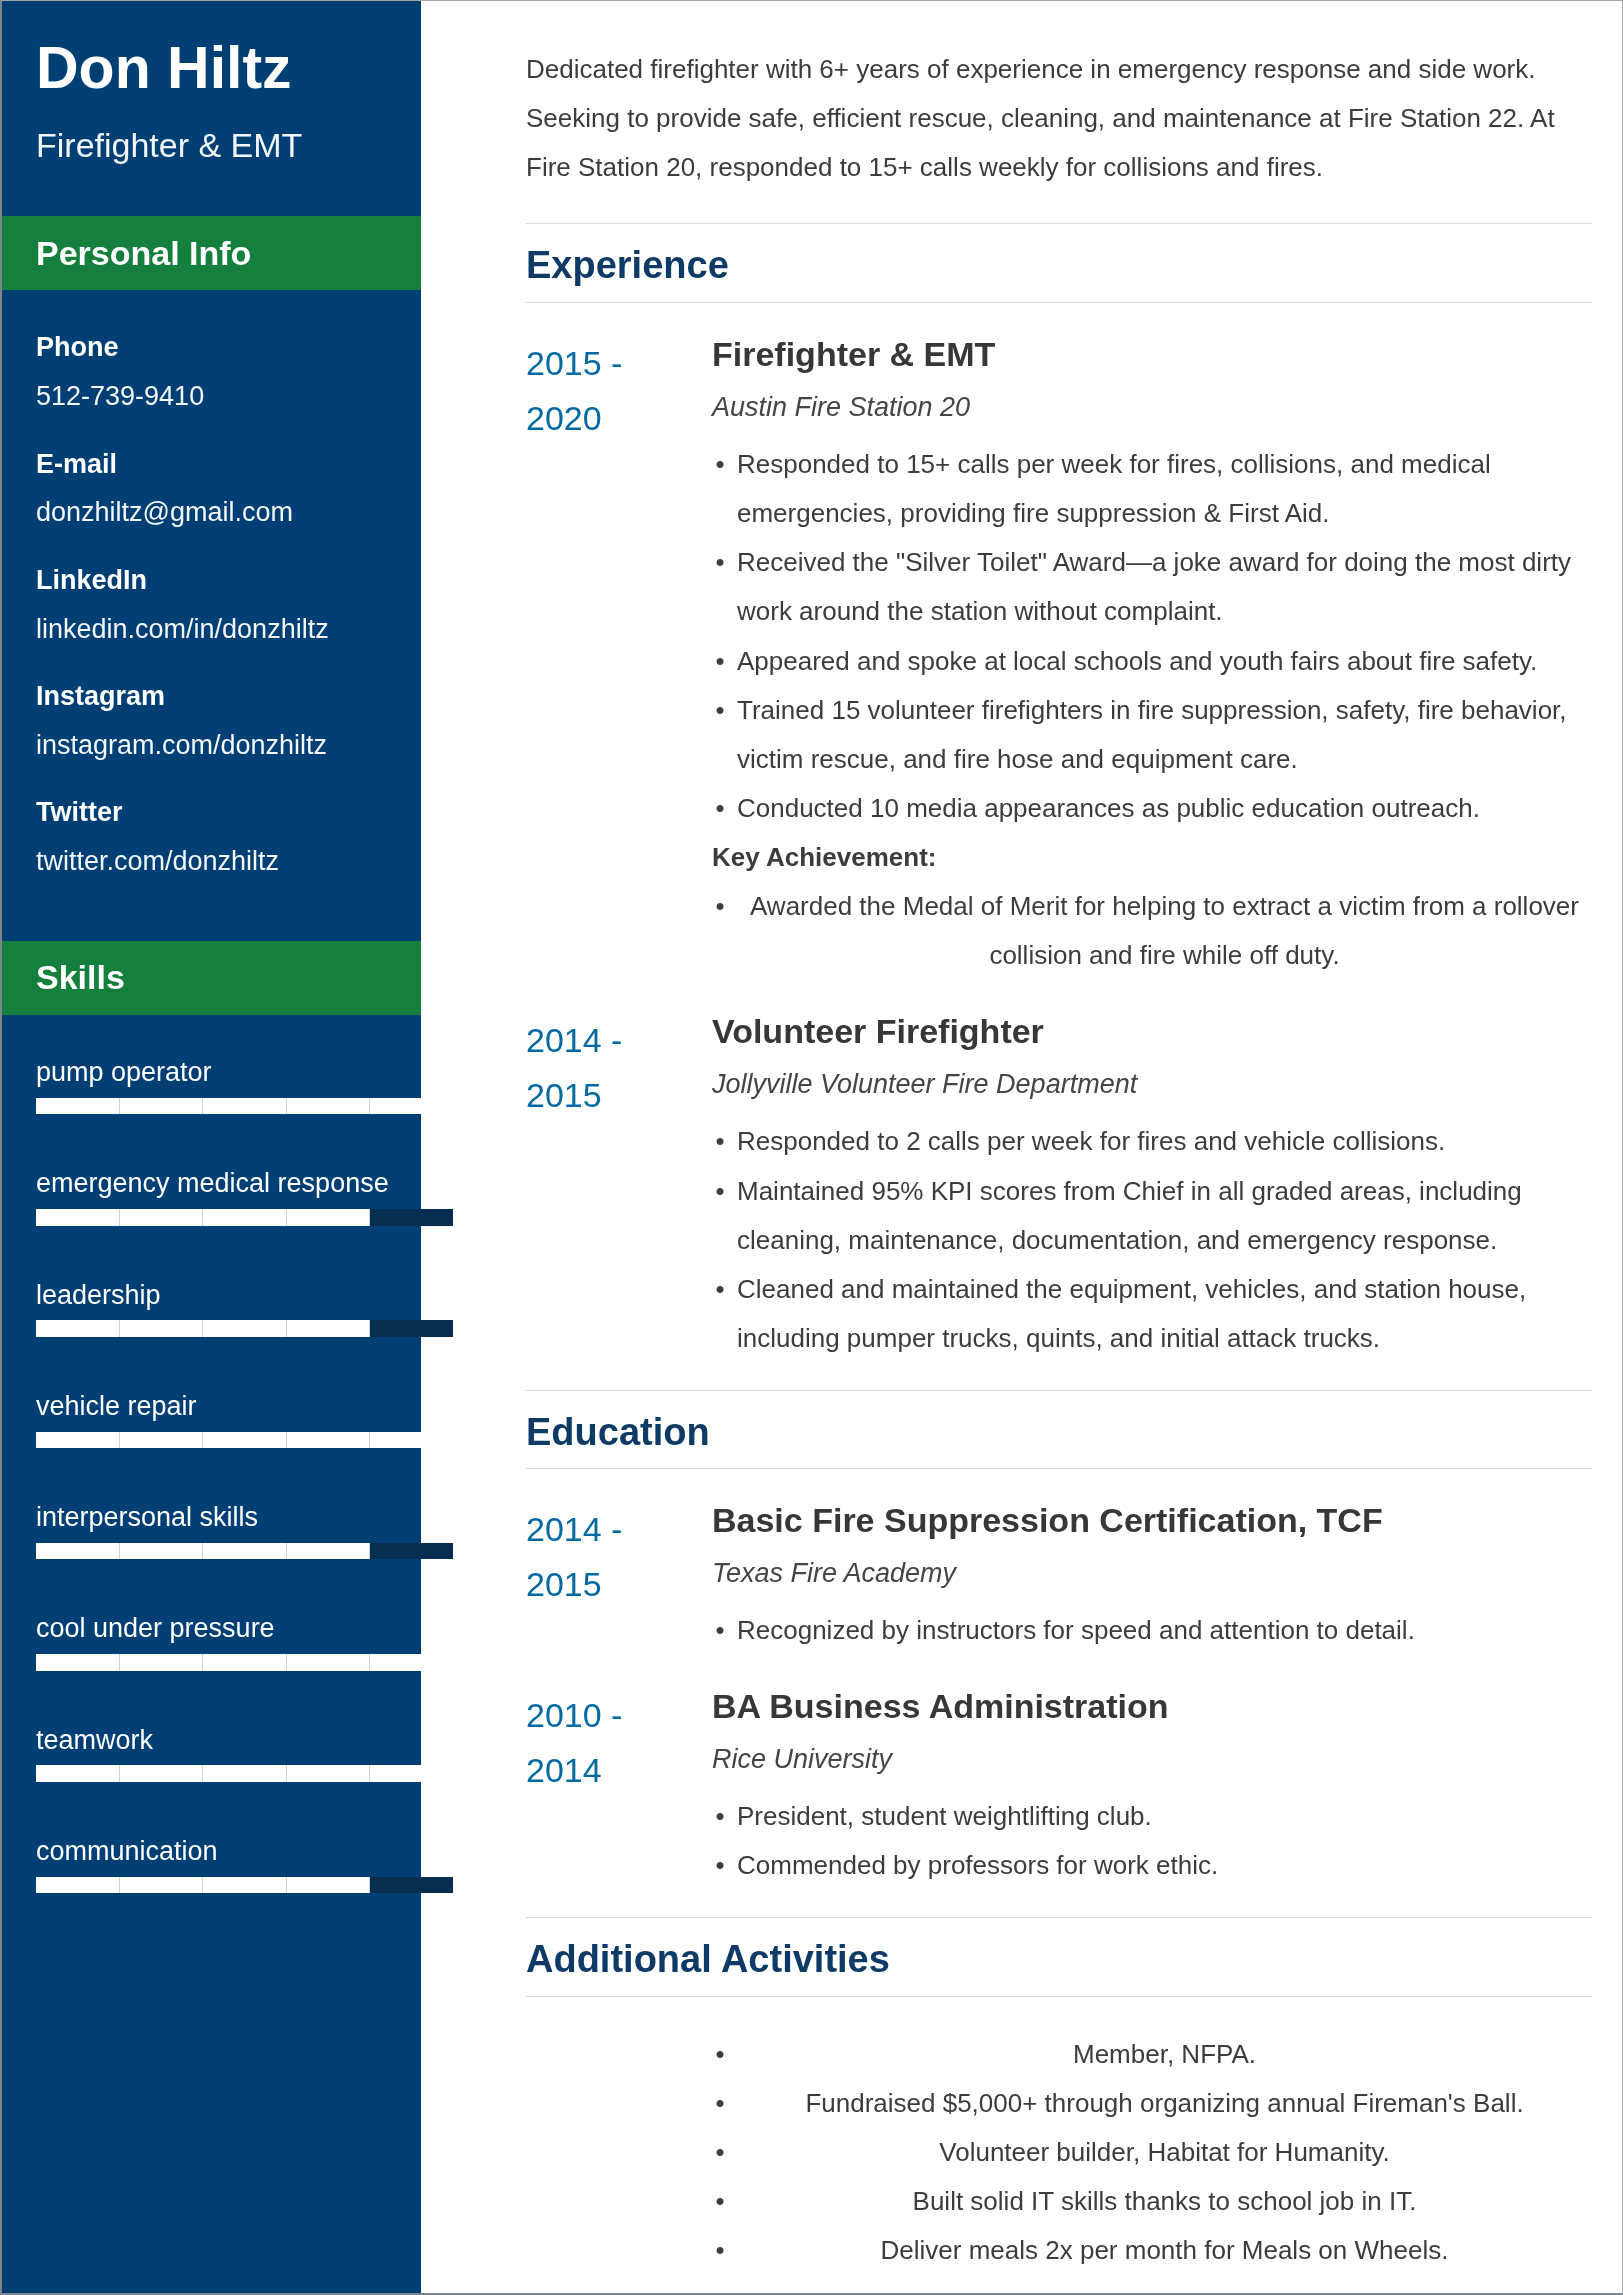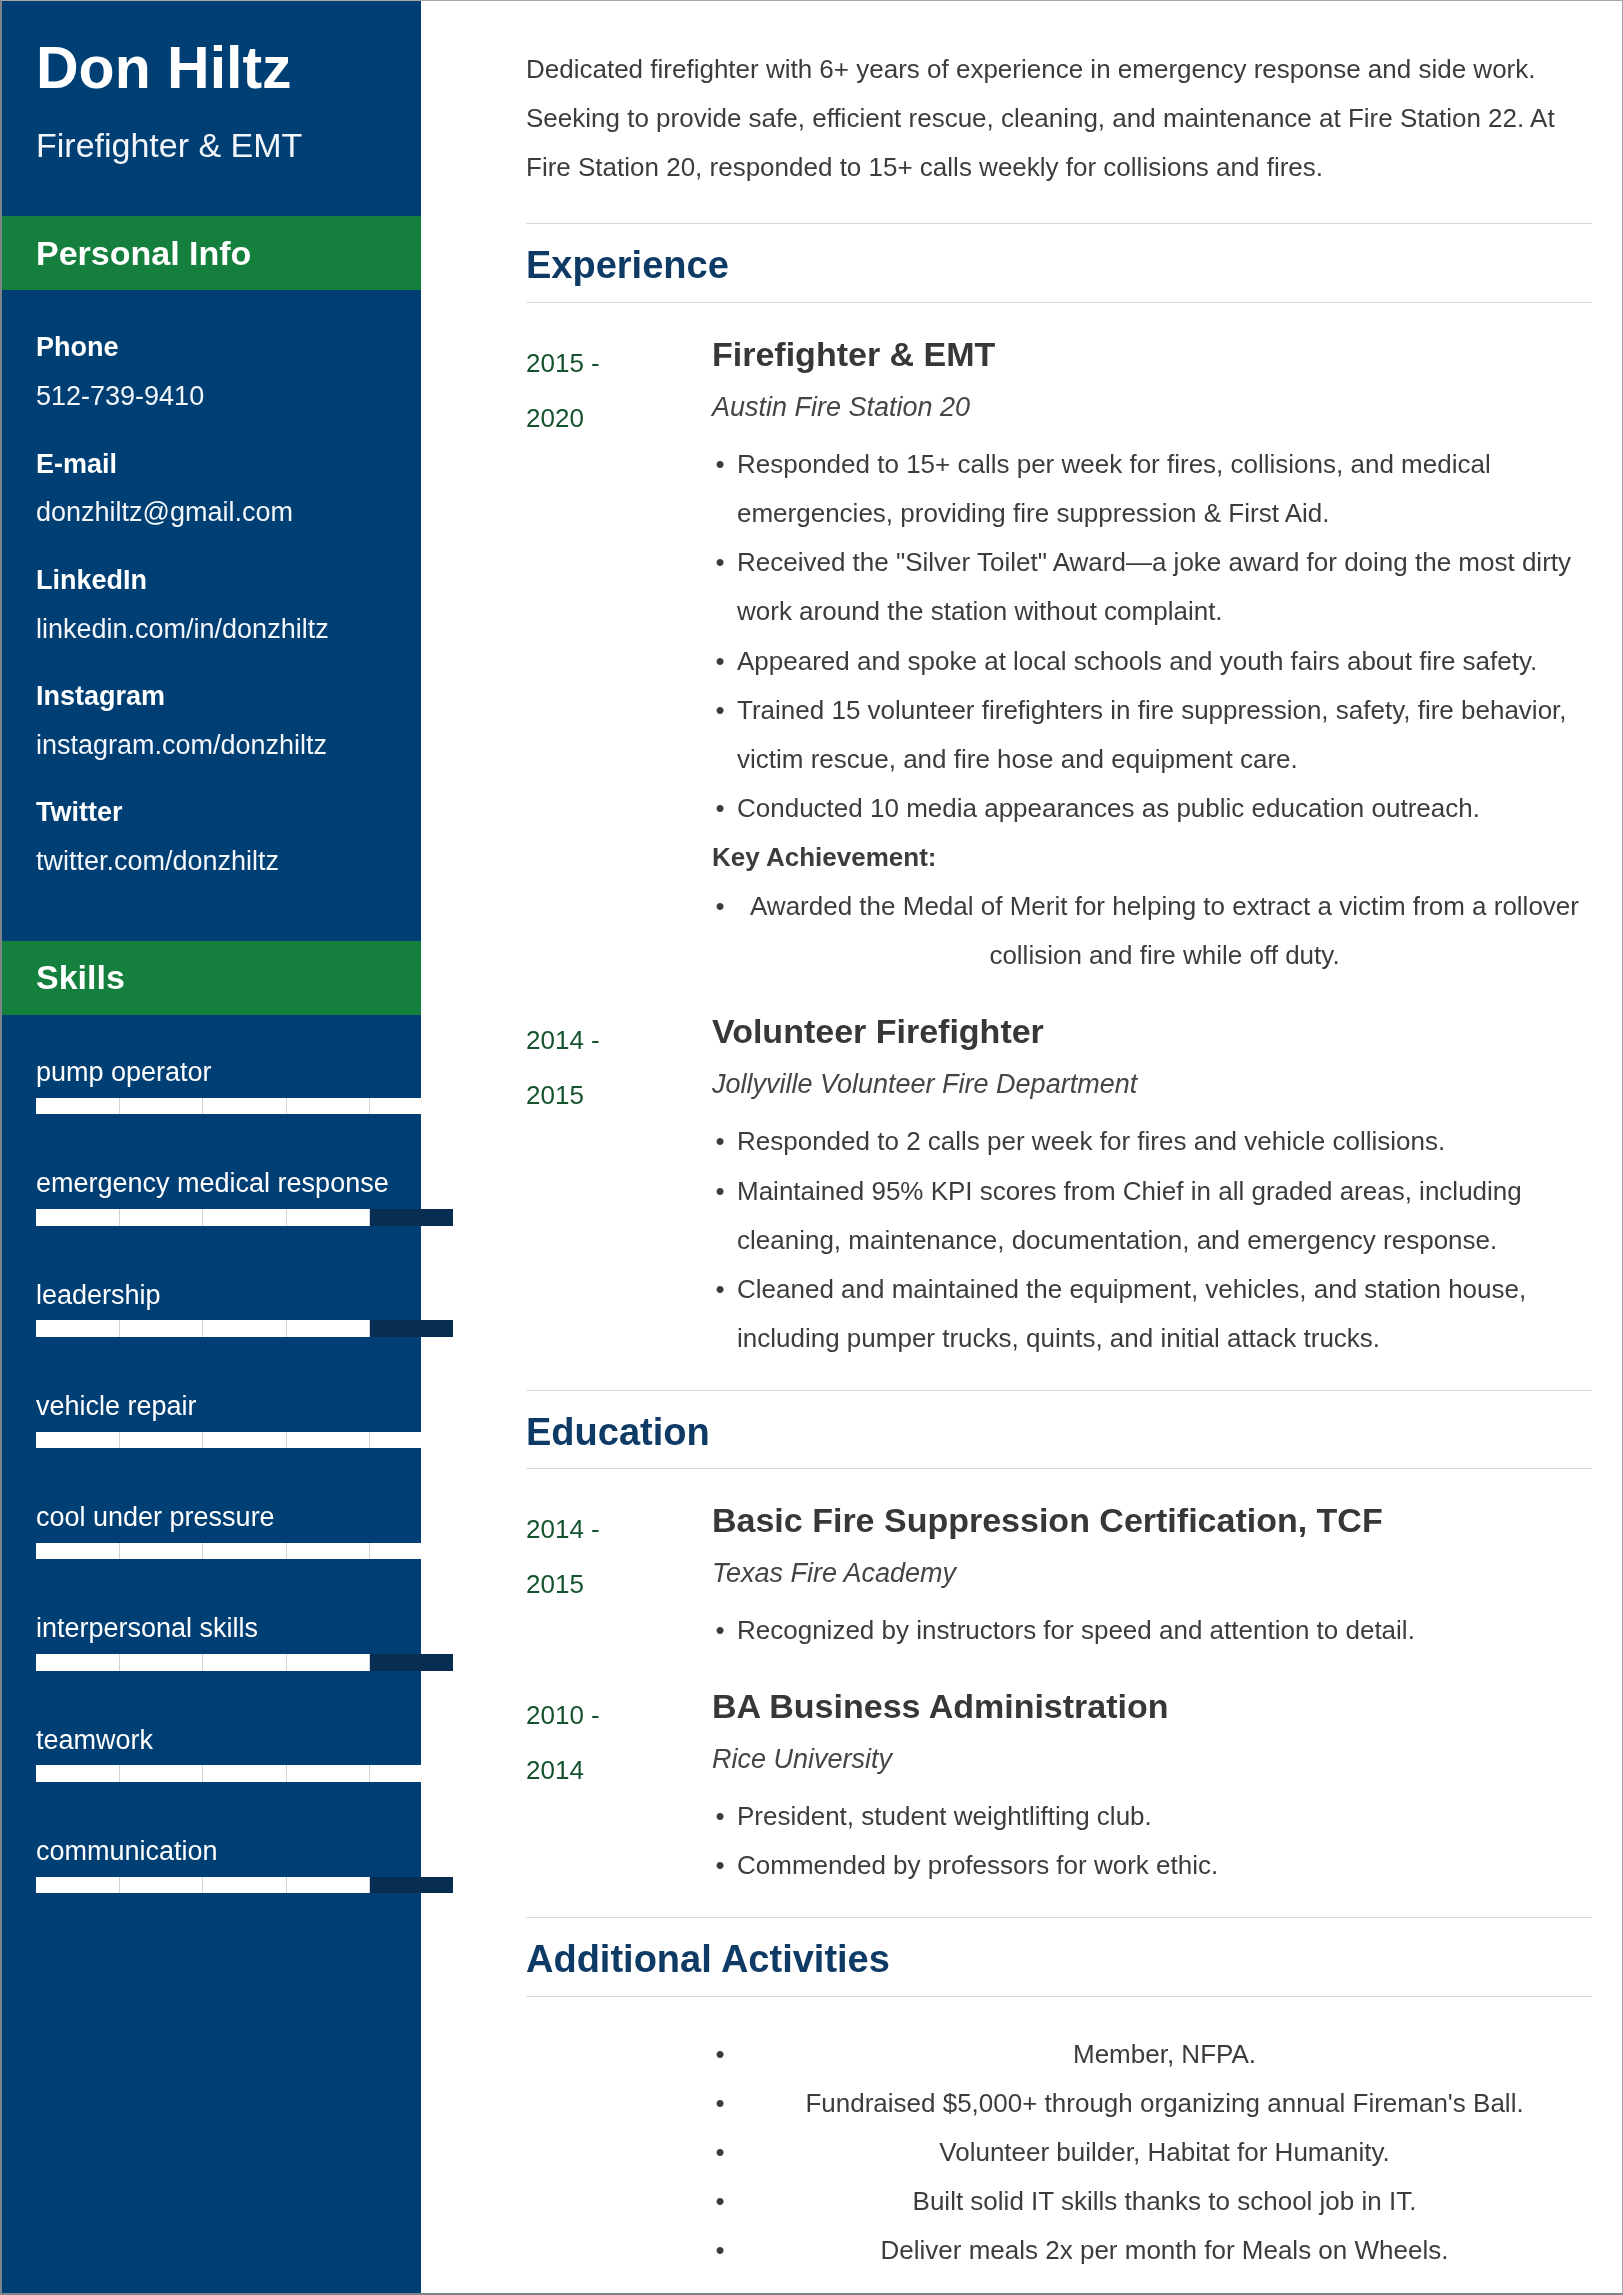--- a/index.html
+++ b/index.html
@@ -30,21 +30,21 @@
   .bar .seg:last-child{border-right:none;}
   
   .main{position:absolute;left:485px;top:0;right:0;bottom:0;padding:44px 30px 0 39px;box-sizing:border-box;}
   .summary{margin:0 0 31px 0;font-size:26px;line-height:1.89;color:#3c3c3c;}
   .rule{border:none;border-top:1.8px solid #d9d9d9;margin:0;}
   h2.sec{font-size:38px;line-height:1.15;color:#0e3a66;font-weight:bold;margin:20px 0 14px 0;}
   .section{margin-top:0;}
   .section.later{margin-top:26.6px;}
   .entry{display:grid;grid-template-columns:186px 1fr;margin-top:33px;}
   .entry.first{margin-top:33px;}
-  .dates{font-size:26px;color:#14532d;}
+  .dates{font-size:34px;color:#0369a1;}
   .dates div{line-height:55px;}
   .jtitle{font-size:34px;font-weight:bold;color:#373737;line-height:1.1;}
   .company{font-size:27px;font-style:italic;color:#454545;margin-top:17.7px;line-height:1.2;}
   ul.bullets{margin:16.5px 0 0 0;padding:0;list-style:none;font-size:26px;line-height:1.89;color:#3c3c3c;}
   ul.bullets.tight{margin-top:0;text-align:center;}
   ul.bullets li{position:relative;padding-left:25px;}
   ul.bullets li::before{content:"\2022";position:absolute;left:3.5px;}
   .key{font-size:26px;line-height:1.89;font-weight:bold;color:#3c3c3c;}
   .add-list{margin-top:10.6px;}
 </style>
@@ -121,37 +121,37 @@
         <div class="skill-label">vehicle repair</div>
         <div class="bar">
             <div class="seg on"></div>
             <div class="seg on"></div>
             <div class="seg on"></div>
             <div class="seg on"></div>
             <div class="seg on"></div>
           </div>
       </div>
       <div class="skill">
+        <div class="skill-label">interpersonal skills</div>
+        <div class="bar">
+            <div class="seg on"></div>
+            <div class="seg on"></div>
+            <div class="seg on"></div>
+            <div class="seg on"></div>
+            <div class="seg off"></div>
+          </div>
+      </div>
+      <div class="skill">
         <div class="skill-label">cool under pressure</div>
         <div class="bar">
             <div class="seg on"></div>
             <div class="seg on"></div>
             <div class="seg on"></div>
             <div class="seg on"></div>
             <div class="seg on"></div>
-          </div>
-      </div>
-      <div class="skill">
-        <div class="skill-label">interpersonal skills</div>
-        <div class="bar">
-            <div class="seg on"></div>
-            <div class="seg on"></div>
-            <div class="seg on"></div>
-            <div class="seg on"></div>
-            <div class="seg off"></div>
           </div>
       </div>
       <div class="skill">
         <div class="skill-label">teamwork</div>
         <div class="bar">
             <div class="seg on"></div>
             <div class="seg on"></div>
             <div class="seg on"></div>
             <div class="seg on"></div>
             <div class="seg on"></div>

